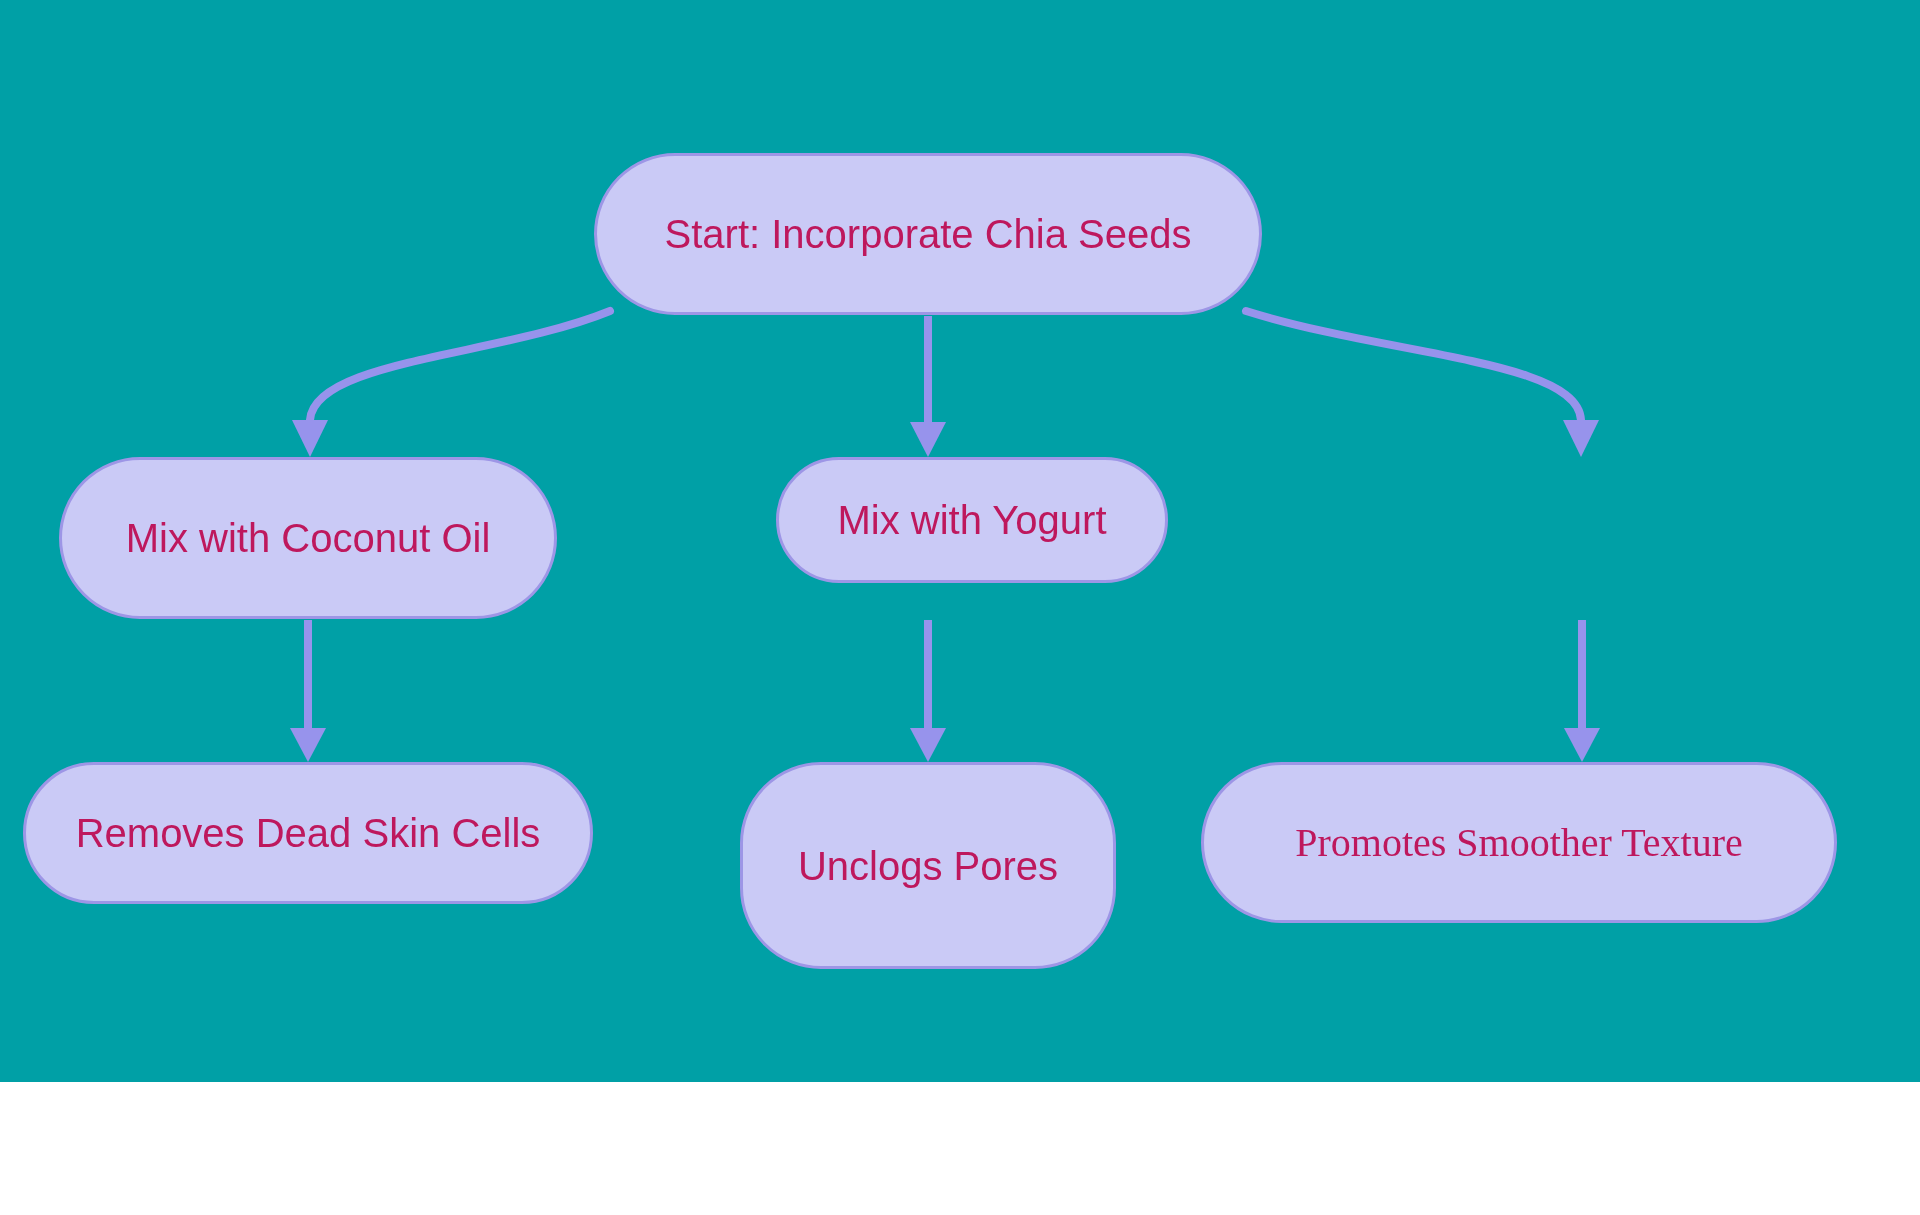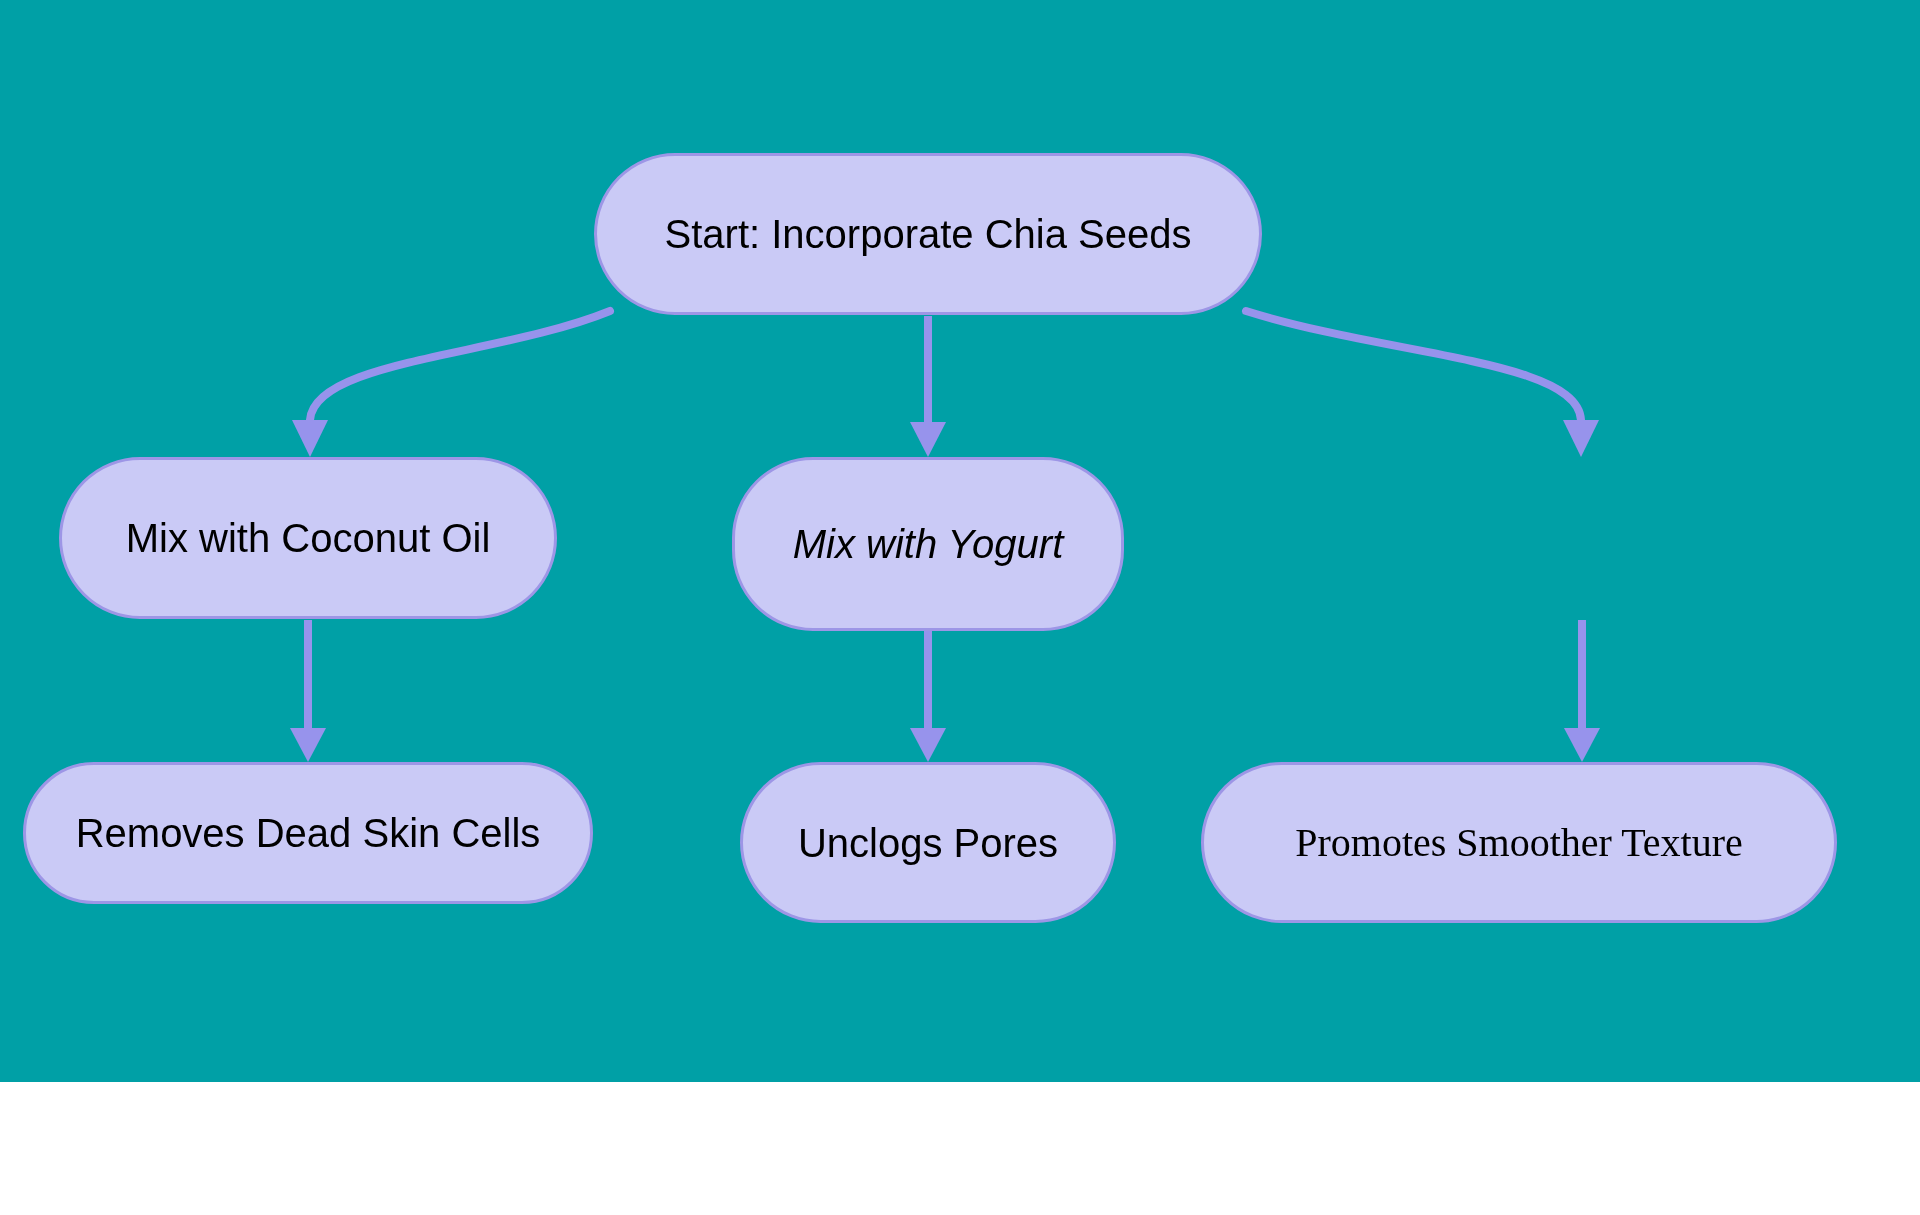--- a/index.html
+++ b/index.html
@@ -35,34 +35,34 @@
     position: absolute;
     box-sizing: border-box;
     background: #CACAF6;
     border: 3px solid #9D96E6;
     border-radius: 81px;
     display: flex;
     align-items: center;
     justify-content: center;
   }
   .node .label {
-    color: #000000;
+    color: #be185d;
     font-size: 40px;
     font-weight: 400;
     white-space: nowrap;
     text-align: center;
     line-height: 1;
   }
   
   .n-start     { left: 594px;  top: 153px; width: 668px; height: 162px; }
   .n-coconut   { left: 59px;   top: 457px; width: 498px; height: 162px; }
-  .n-yogurt    { left: 732px;  top: 457px; width: 392px; height: 174px; font-style: italic; }
+  .n-yogurt    { left: 776px;  top: 457px; width: 392px; height: 126px; }
   .n-exfoliant { left: 1382px; top: 457px; width: 400px; height: 162px; }
   .n-removes   { left: 23px;   top: 762px; width: 570px; height: 142px; }
-  .n-unclogs   { left: 740px;  top: 762px; width: 376px; height: 161px; }
+  .n-unclogs   { left: 740px;  top: 762px; width: 376px; height: 207px; }
   .n-smoother  { left: 1201px; top: 762px; width: 636px; height: 161px; font-family: Liberation Serif, serif; }
   .white-margin {
     position: absolute;
     left: 0;
     top: 1082px;
     width: 1920px;
     height: 133px;
     background: #ffffff;
   }
 </style>

